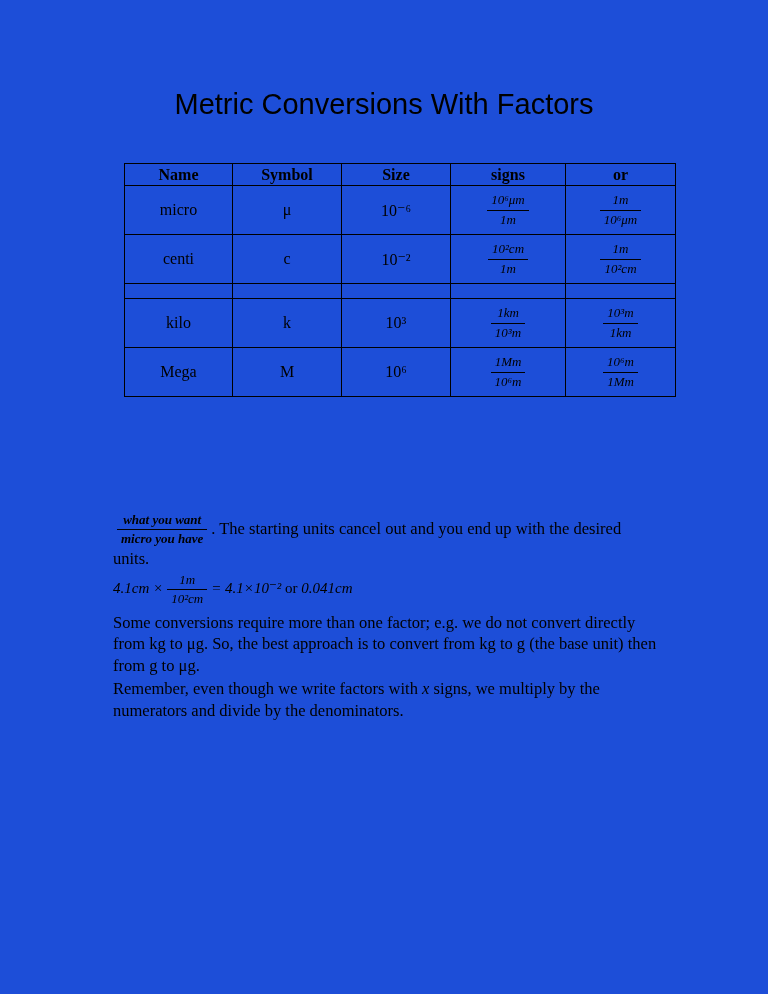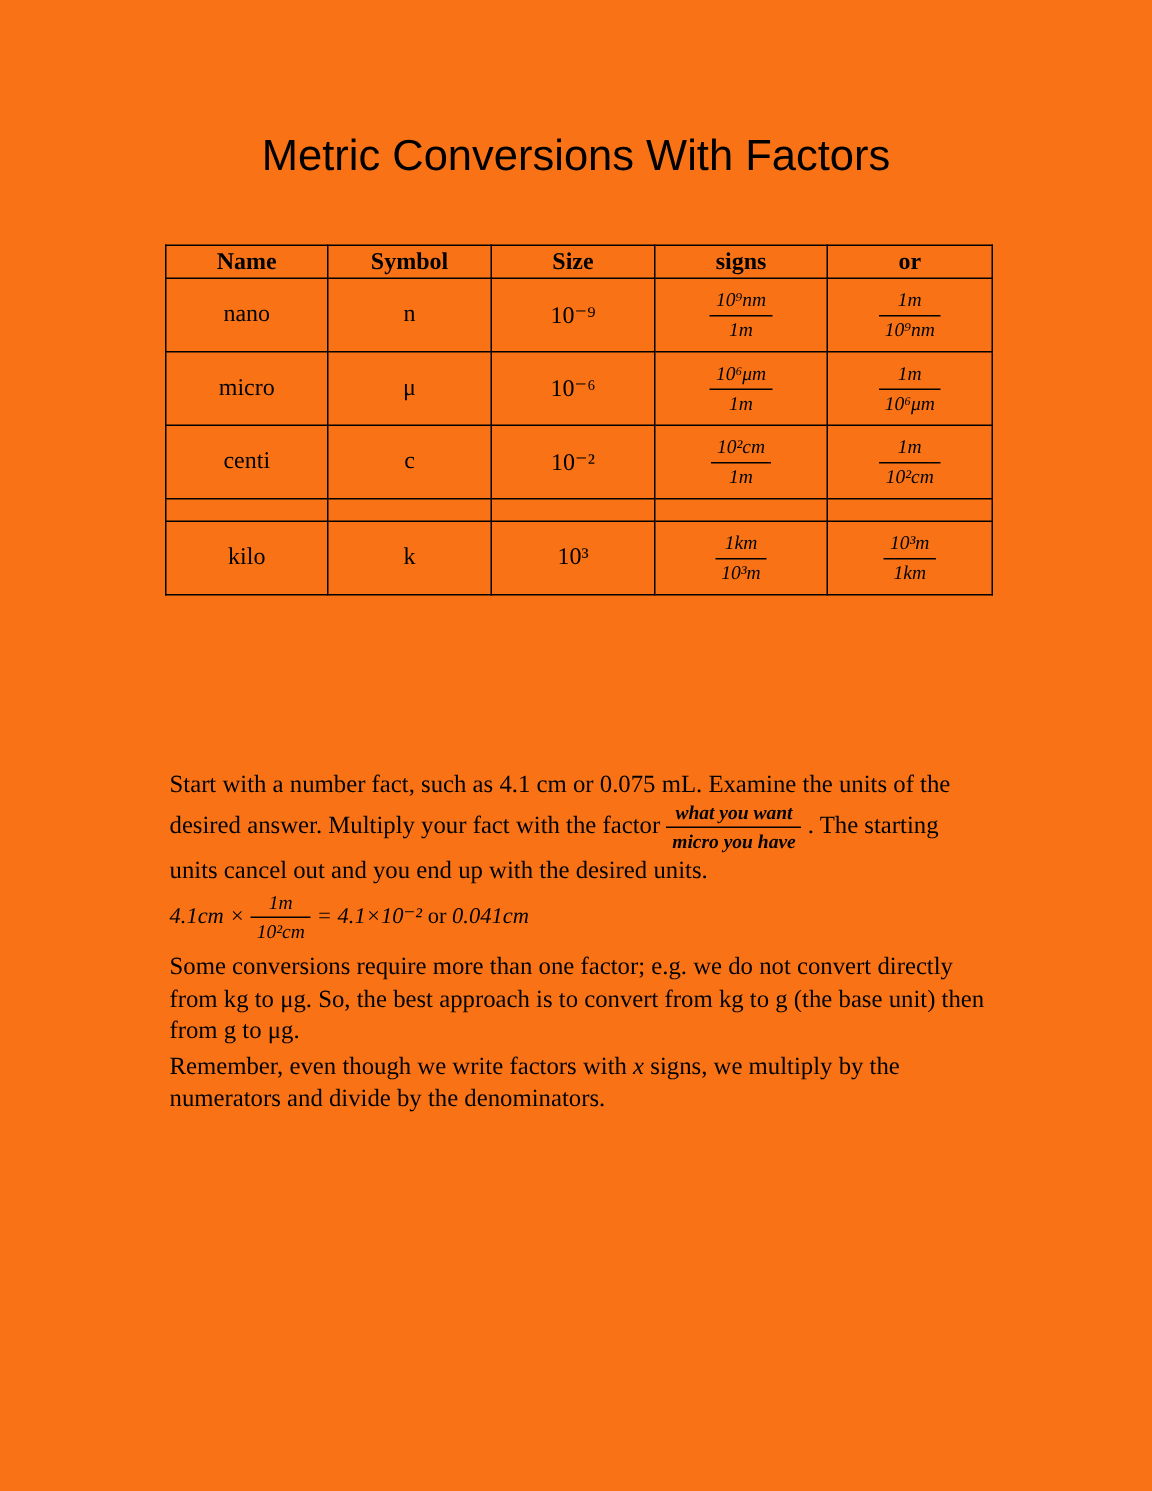--- a/index.html
+++ b/index.html
@@ -2,37 +2,37 @@
 <html><head>
 <meta charset="utf-8">
 <style>
   * { margin: 0; padding: 0; box-sizing: border-box; }
   html, body { background: #e8e8e8; }
   .page {
     position: relative;
     width: 768px;
     height: 994px;
     margin: 0 auto;
-    background: #f97316;
+    background: #1d4ed8;
     color: #000000;
     font-family: "Liberation Serif", "DejaVu Serif", serif;
   }
   .title {
     position: absolute;
     top: 88px;
     left: 0;
     width: 100%;
     text-align: center;
     font-family: "Liberation Sans", "DejaVu Sans", sans-serif;
     font-weight: 400;
     font-size: 29px;
   }
   table.doc-table {
     position: absolute;
-    left: 110px;
+    left: 124px;
     top: 163px;
     width: 551px;
     border-collapse: collapse;
     table-layout: fixed;
     border-radius: 26px;
   }
   .doc-table th, .doc-table td {
     border: 1px solid #000000;
     text-align: center;
     vertical-align: middle;
@@ -101,31 +101,20 @@
       <tr>
         <th>Name</th>
         <th>Symbol</th>
         <th>Size</th>
         <th>signs</th>
         <th>or</th>
       </tr>
     </thead>
     <tbody>
       <tr>
-        <td>nano</td>
-        <td>n</td>
-        <td>10⁻⁹</td>
-        <td>
-          <span class="frac"><span class="num">10⁹nm</span><span class="den">1m</span></span>
-        </td>
-        <td>
-          <span class="frac"><span class="num">1m</span><span class="den">10⁹nm</span></span>
-        </td>
-      </tr>
-      <tr>
         <td>micro</td>
         <td>μ</td>
         <td>10⁻⁶</td>
         <td>
           <span class="frac"><span class="num">10⁶μm</span><span class="den">1m</span></span>
         </td>
         <td>
           <span class="frac"><span class="num">1m</span><span class="den">10⁶μm</span></span>
         </td>
       </tr>
@@ -151,26 +140,37 @@
         <td>kilo</td>
         <td>k</td>
         <td>10³</td>
         <td>
           <span class="frac"><span class="num">1km</span><span class="den">10³m</span></span>
         </td>
         <td>
           <span class="frac"><span class="num">10³m</span><span class="den">1km</span></span>
         </td>
       </tr>
+      <tr>
+        <td>Mega</td>
+        <td>M</td>
+        <td>10⁶</td>
+        <td>
+          <span class="frac"><span class="num">1Mm</span><span class="den">10⁶m</span></span>
+        </td>
+        <td>
+          <span class="frac"><span class="num">10⁶m</span><span class="den">1Mm</span></span>
+        </td>
+      </tr>
     </tbody>
   </table>
 
   <div class="body-text">
 
-    <p><span>Start with a number fact, such as 4.1 cm or 0.075 mL.  Examine the units of the desired answer.  Multiply your fact with the factor</span><span class="frac inline-frac"><span class="num">what you want</span><span class="den">micro you have</span></span><span>.  The starting units cancel out and you end up with the desired units.</span></p>
+    <p><span class="frac inline-frac"><span class="num">what you want</span><span class="den">micro you have</span></span><span>.  The starting units cancel out and you end up with the desired units.</span></p>
 
     <div class="equation"><span class="math">4.1cm ×</span><span class="frac"><span class="num">1m</span><span class="den">10²cm</span></span><span class="math">= 4.1×10⁻²</span><span class="roman"> or </span><span class="math">0.041cm</span></div>
 
     <p>Some conversions require more than one factor; e.g. we do not convert directly from kg to μg.  So, the best approach is to convert from kg to g (the base unit) then from g to μg.</p>
 
 
     <p><span>Remember, even though we write factors with </span><i>x</i><span> signs, we multiply by the numerators and divide by the denominators.</span></p>
 
   </div>
 

